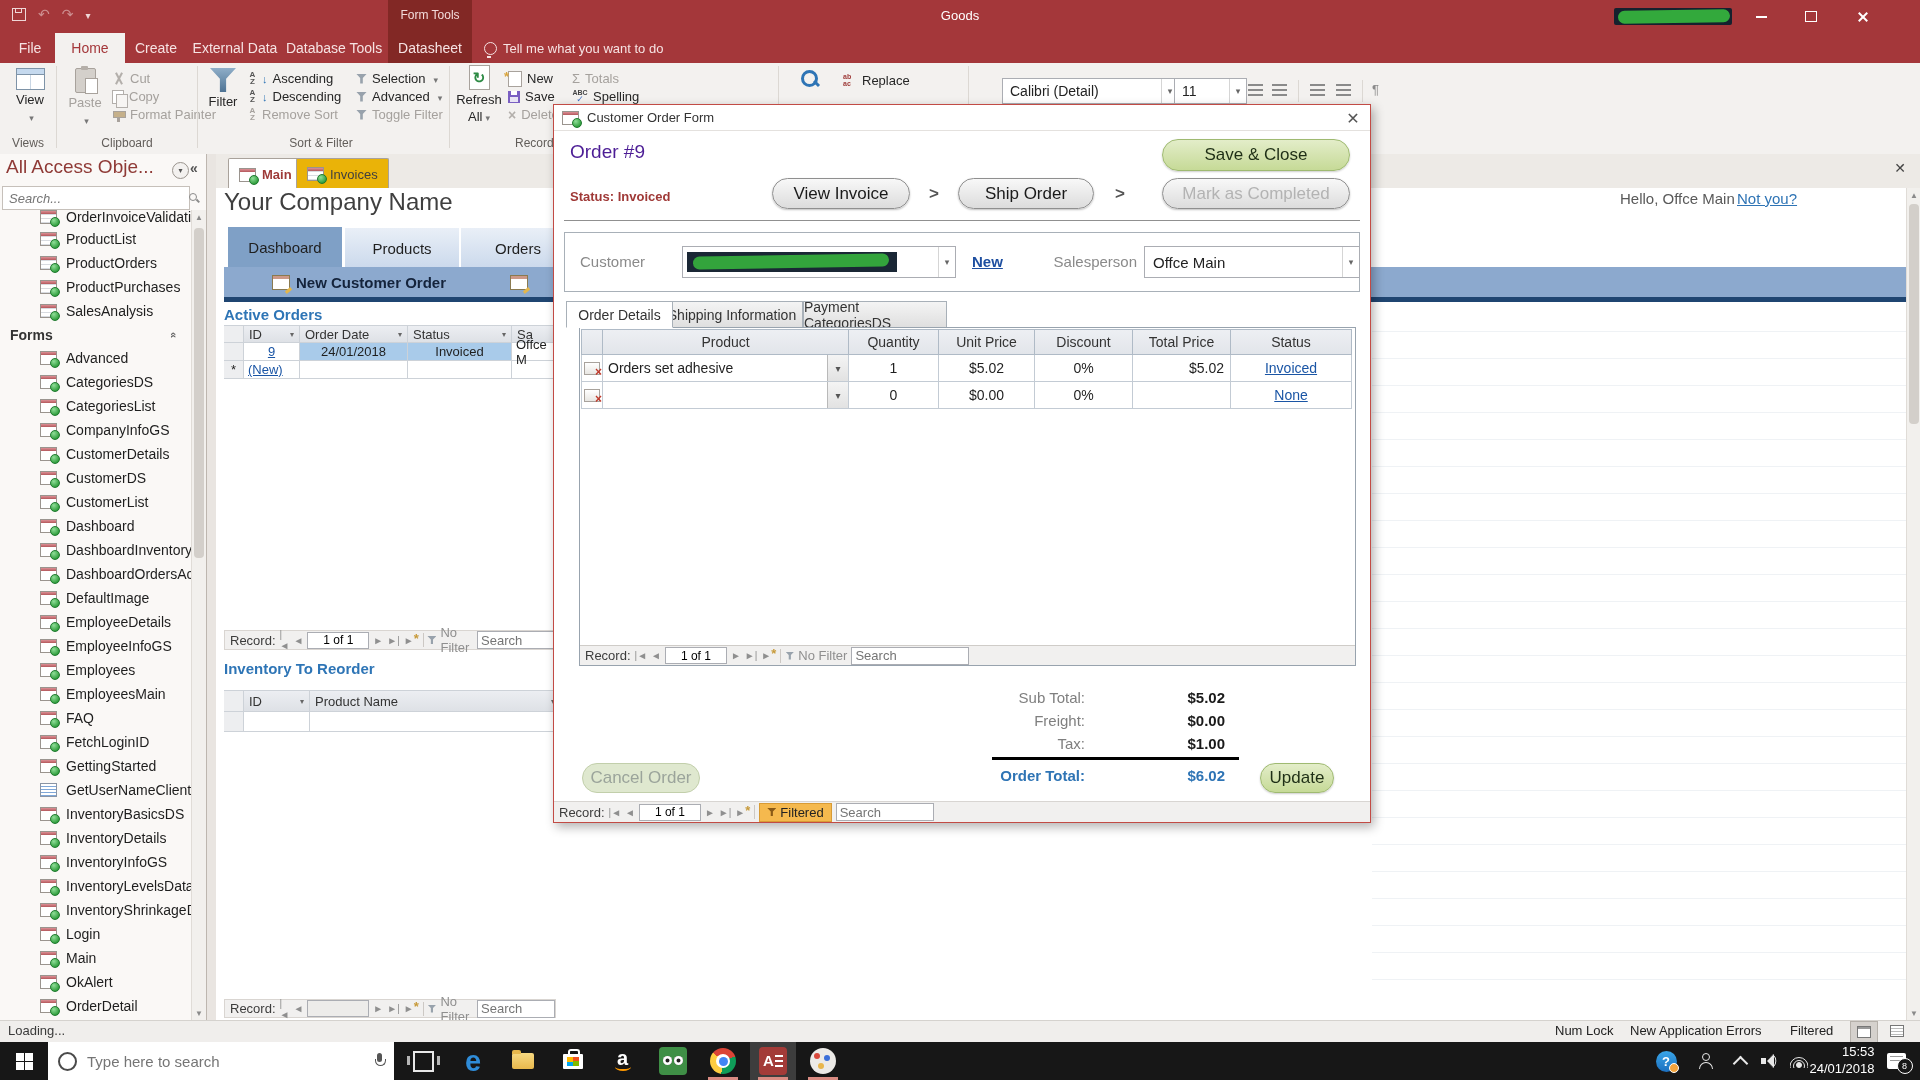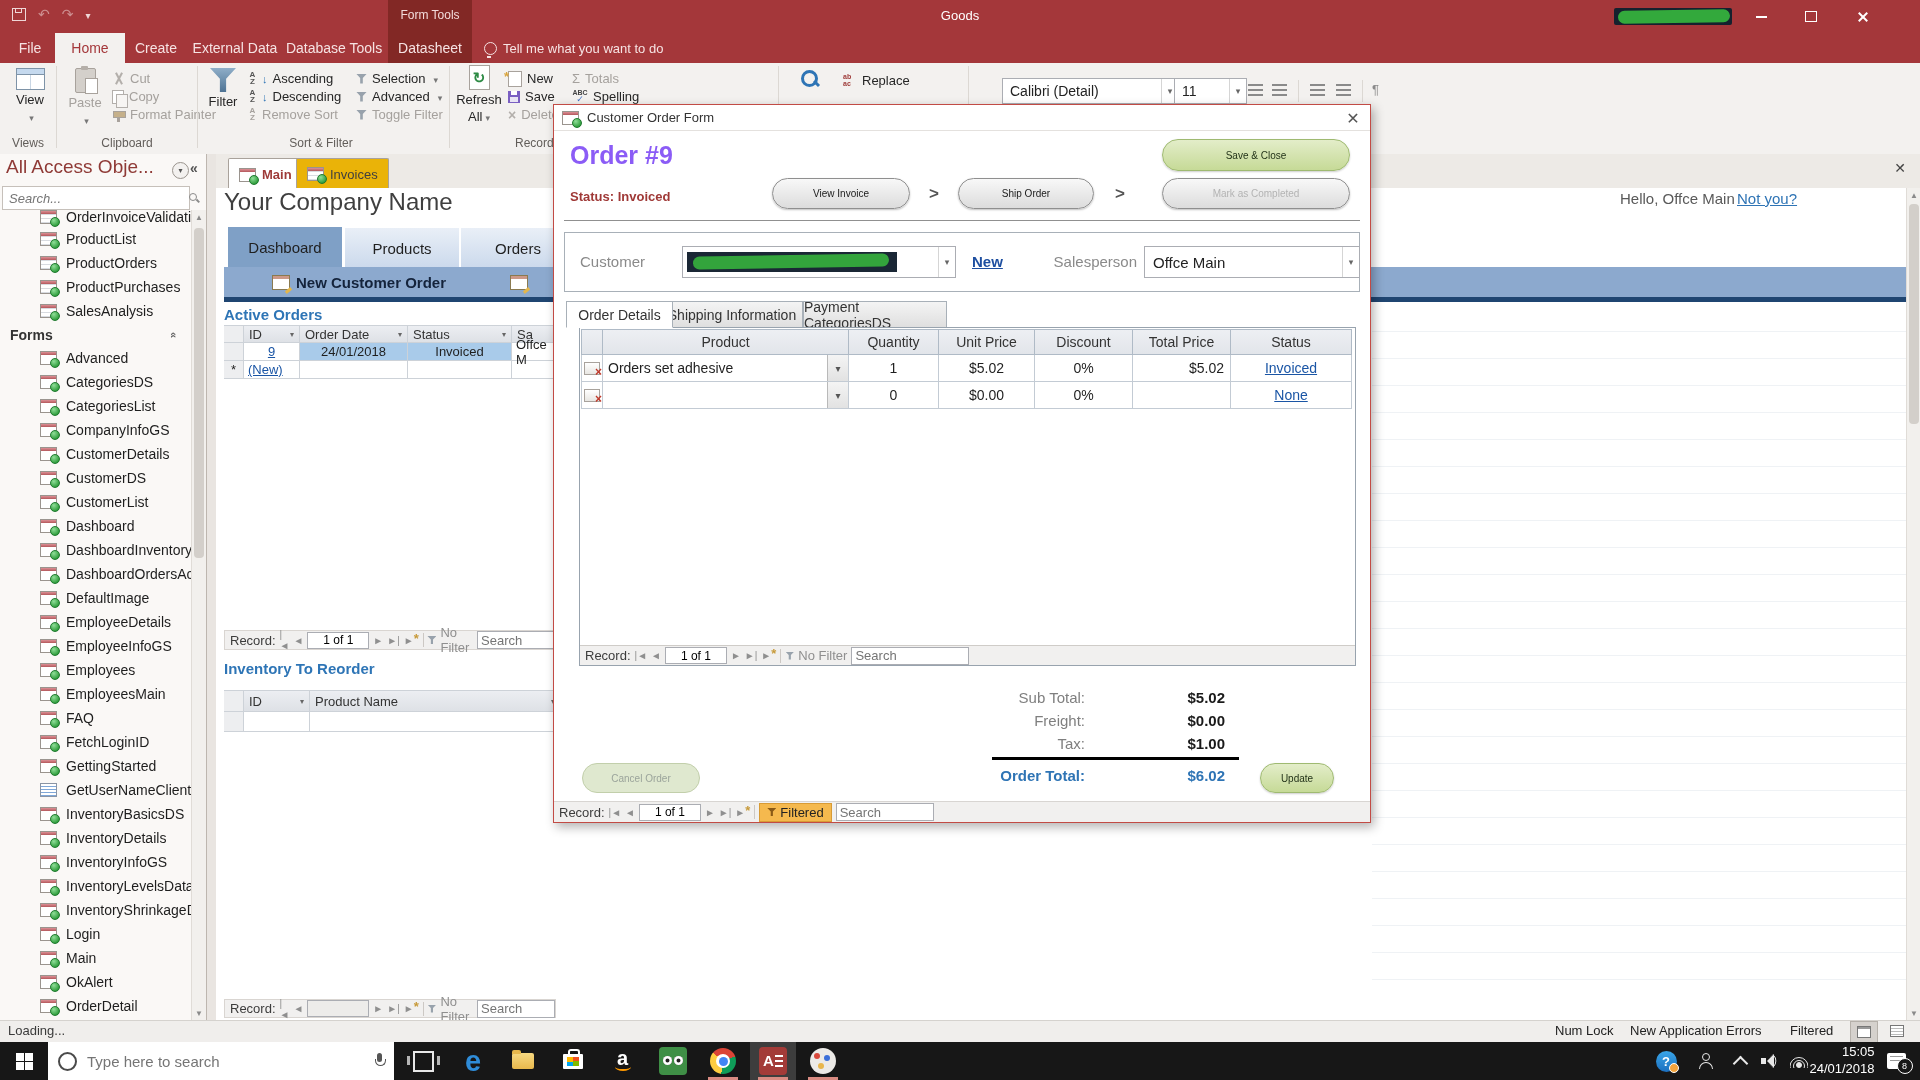--- a/index.html
+++ b/index.html
@@ -140,23 +140,23 @@
 .rnsep{width:1px;height:14px;background:#CCC8C4}
 .rnfilter{display:flex;align-items:center;gap:4px;color:#8F8F8F}
 .rnsearch{height:16px;border:1px solid #ABADB3;font-size:13px;padding:0 3px;font-family:"Liberation Sans",sans-serif;color:#222}
 .filtchip{display:flex;align-items:center;gap:4px;background:#F5B94E;border:1px solid #D89B35;padding:1px 7px;color:#222}
 .faintrows{left:1372px;top:305px;width:534px;height:700px;background:repeating-linear-gradient(to bottom,#fff 0 26px,#EFF2F5 26px 27px)}
 .cscroll{left:1906px;top:188px;width:14px;height:832px;background:#F2F0ED;border-left:1px solid #E0DCD7}
 
 .dialog{left:553px;top:104px;width:816px;height:717px;background:#fff;border:1px solid #C24B45;box-shadow:3px 4px 10px rgba(0,0,0,.3);z-index:50}
 .dtitle{left:0;top:0;width:100%;height:26px;border-bottom:1px solid #E4E1DE;display:flex;align-items:center;gap:8px;padding-left:8px;box-sizing:border-box;font-size:13px;color:#333}
 .dclose{position:absolute;right:8px;top:4px;font-size:16px;color:#555;width:18px;text-align:center}
-.ordertitle{font-size:25px;font-weight:bold;color:#8b5cf6}
+.ordertitle{font-size:19px;font-weight:normal;color:#4c1d95}
 .statusline{font-size:13px;font-weight:bold;color:#9F3836}
-.btn{display:flex;align-items:center;justify-content:center;font-size:10px;border-radius:16px;box-sizing:border-box}
+.btn{display:flex;align-items:center;justify-content:center;font-size:17px;border-radius:16px;box-sizing:border-box}
 .btn.grayb{background:linear-gradient(#F8F8F8,#DCDCDC);border:1px solid #8F8F8F;color:#1A1A1A;box-shadow:0 1px 2px rgba(0,0,0,.25)}
 .btn.grayb.dis{color:#B3B3B3}
 .btn.greenb{background:linear-gradient(#E3EDC9,#C6DA97);border:1px solid #9FBA71;color:#1F2F16;box-shadow:0 1px 2px rgba(0,0,0,.2)}
 .btn.greenb.dis{background:#DFE8CF;border-color:#C2CFAB;color:#9BA49B;box-shadow:none}
 .chev{font-size:17px;font-weight:bold;color:#555;display:flex;align-items:center;justify-content:center}
 .divider{height:1px;background:#909090}
 .custbox{border:1px solid #A8B0B8}
 .flabel{font-size:15px;color:#8A8A8A}
 .dtab{top:196px;height:27px;display:flex;align-items:center;justify-content:center;font-size:14px;color:#333;border:1px solid #A8B0B8;box-sizing:border-box}
 .dtab.on{background:#fff;border-bottom:1px solid #fff;z-index:2}
@@ -882,21 +882,21 @@
   </div>
 <div class="ab tslot" style="left:1784px;width:30px">
     <span class="wifi">
       <i></i>
       <i></i>
       <i></i>
     </span>
   </div>
 <div class="ab tslot" style="left:1814px;width:56px">
   <div class="clock">
-      <div>15:05</div>
+      <div>15:53</div>
       <div>24/01/2018</div>
     </div>
 </div>
 <div class="ab tslot" style="left:1876px;width:40px">
   <span class="notif">
       <span class="badge">8</span>
     </span>
 </div>
 
 </body></html>

